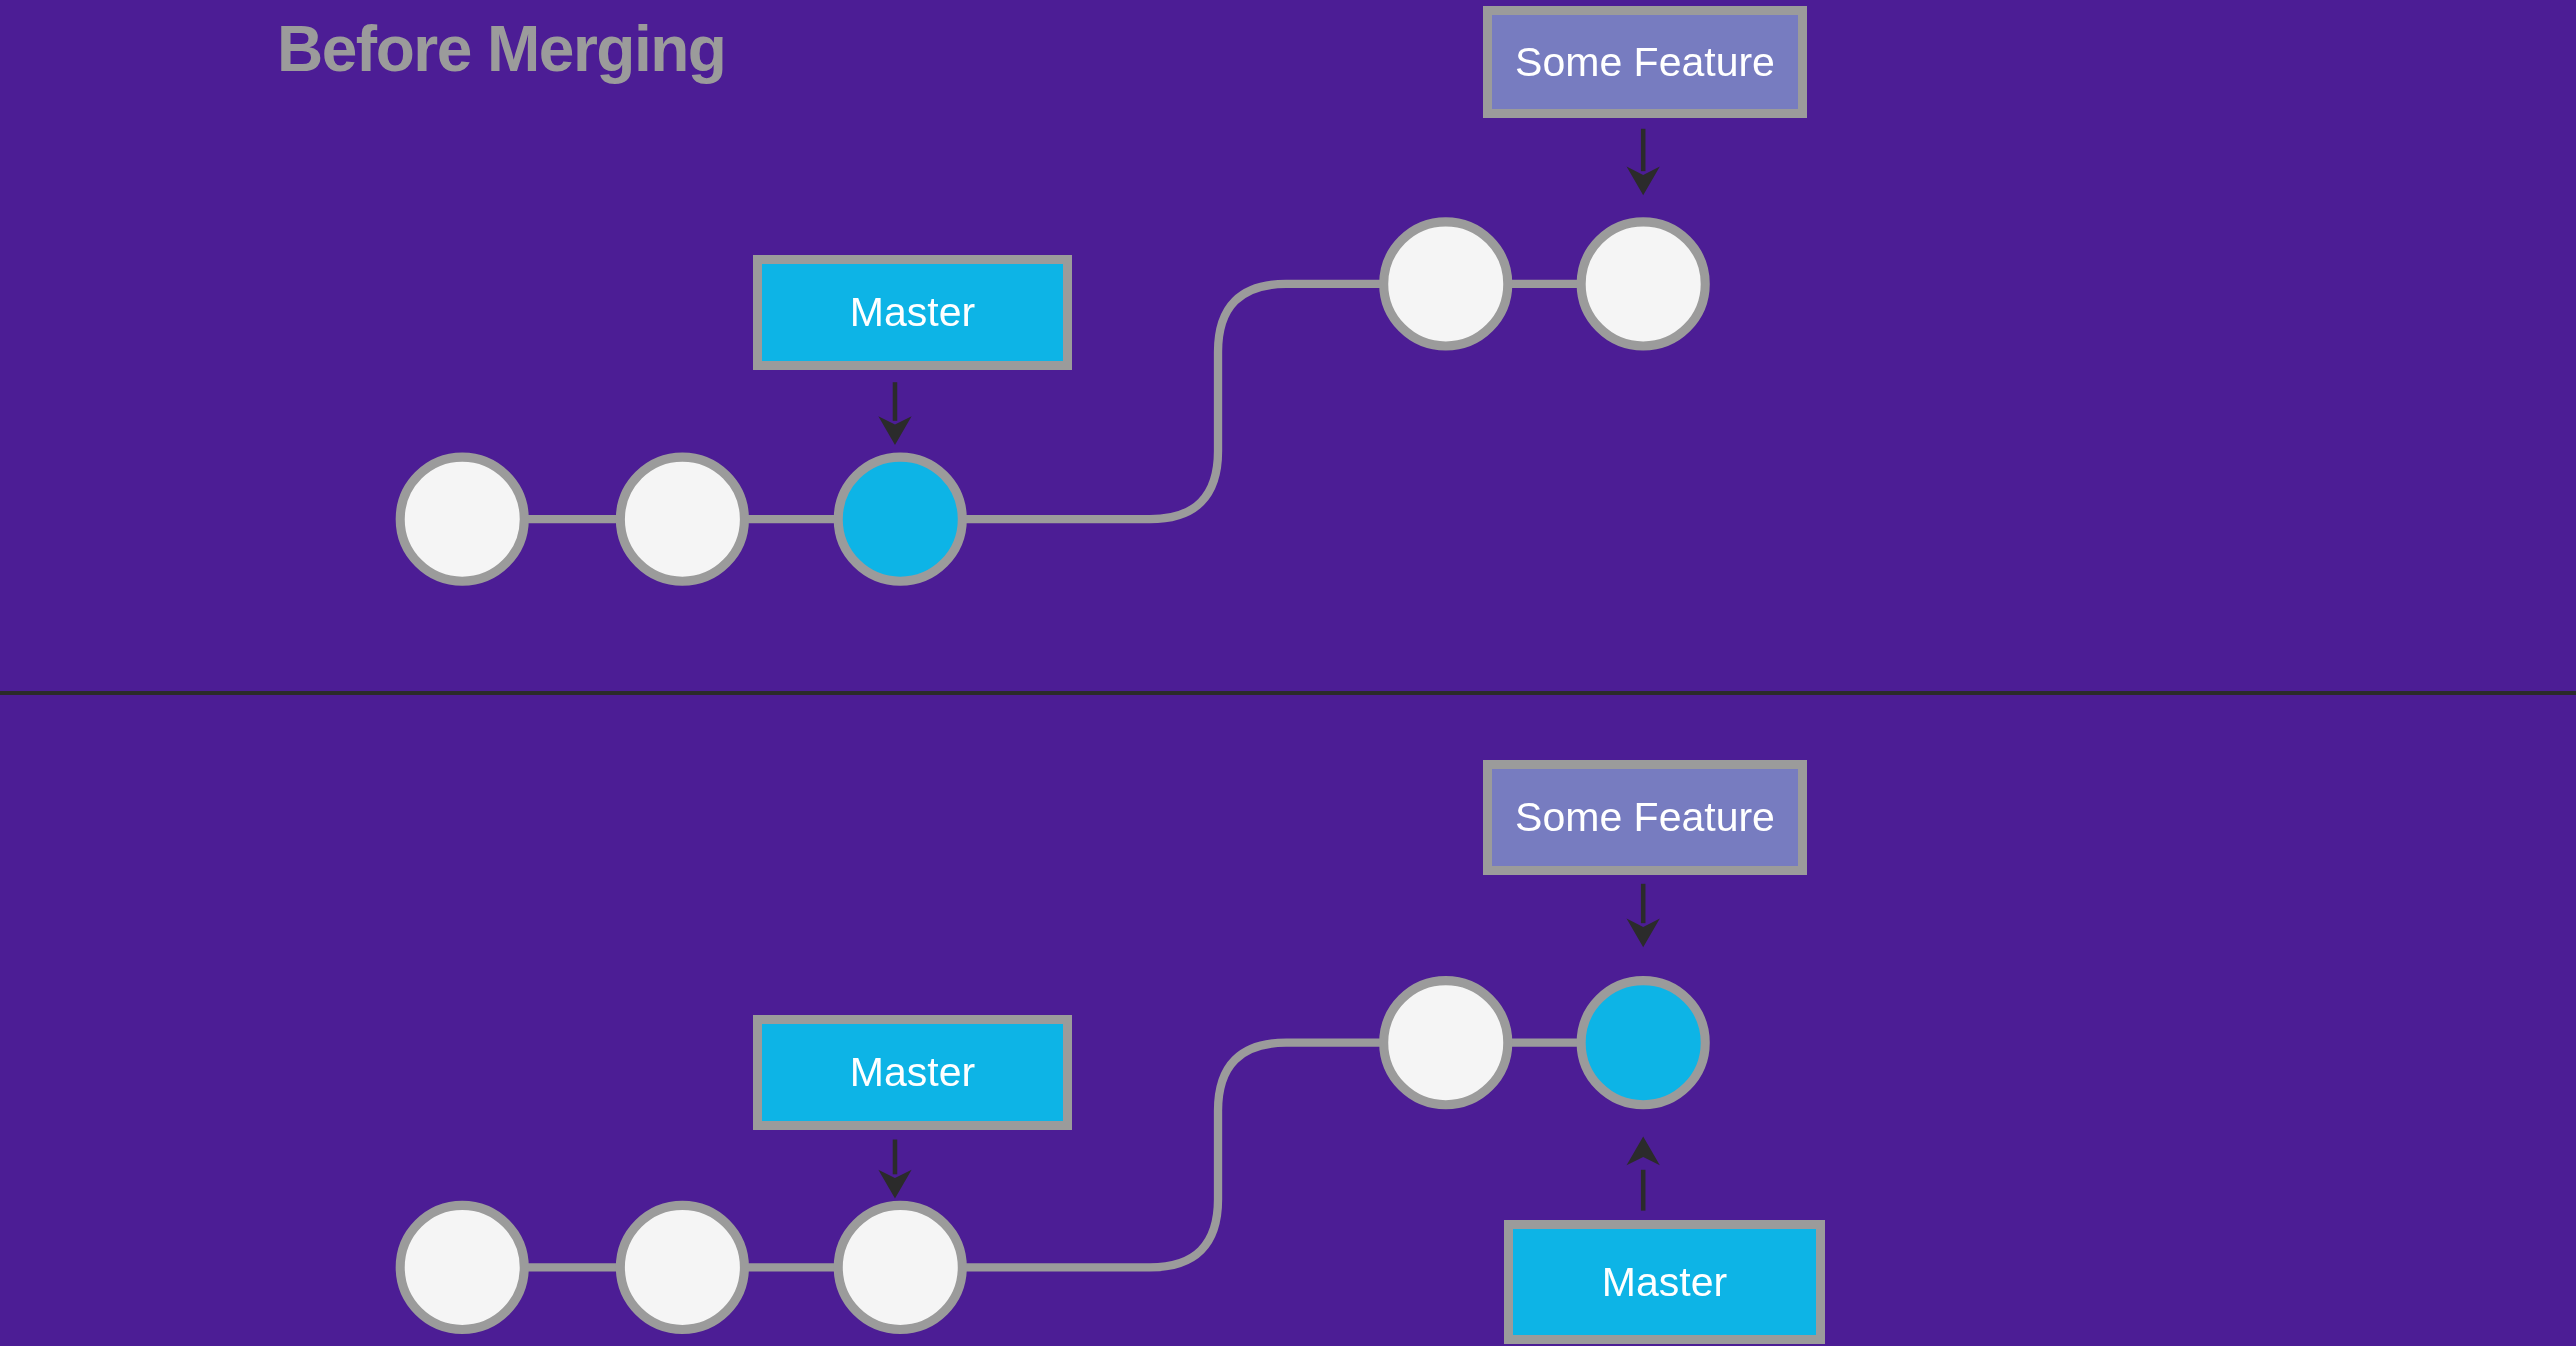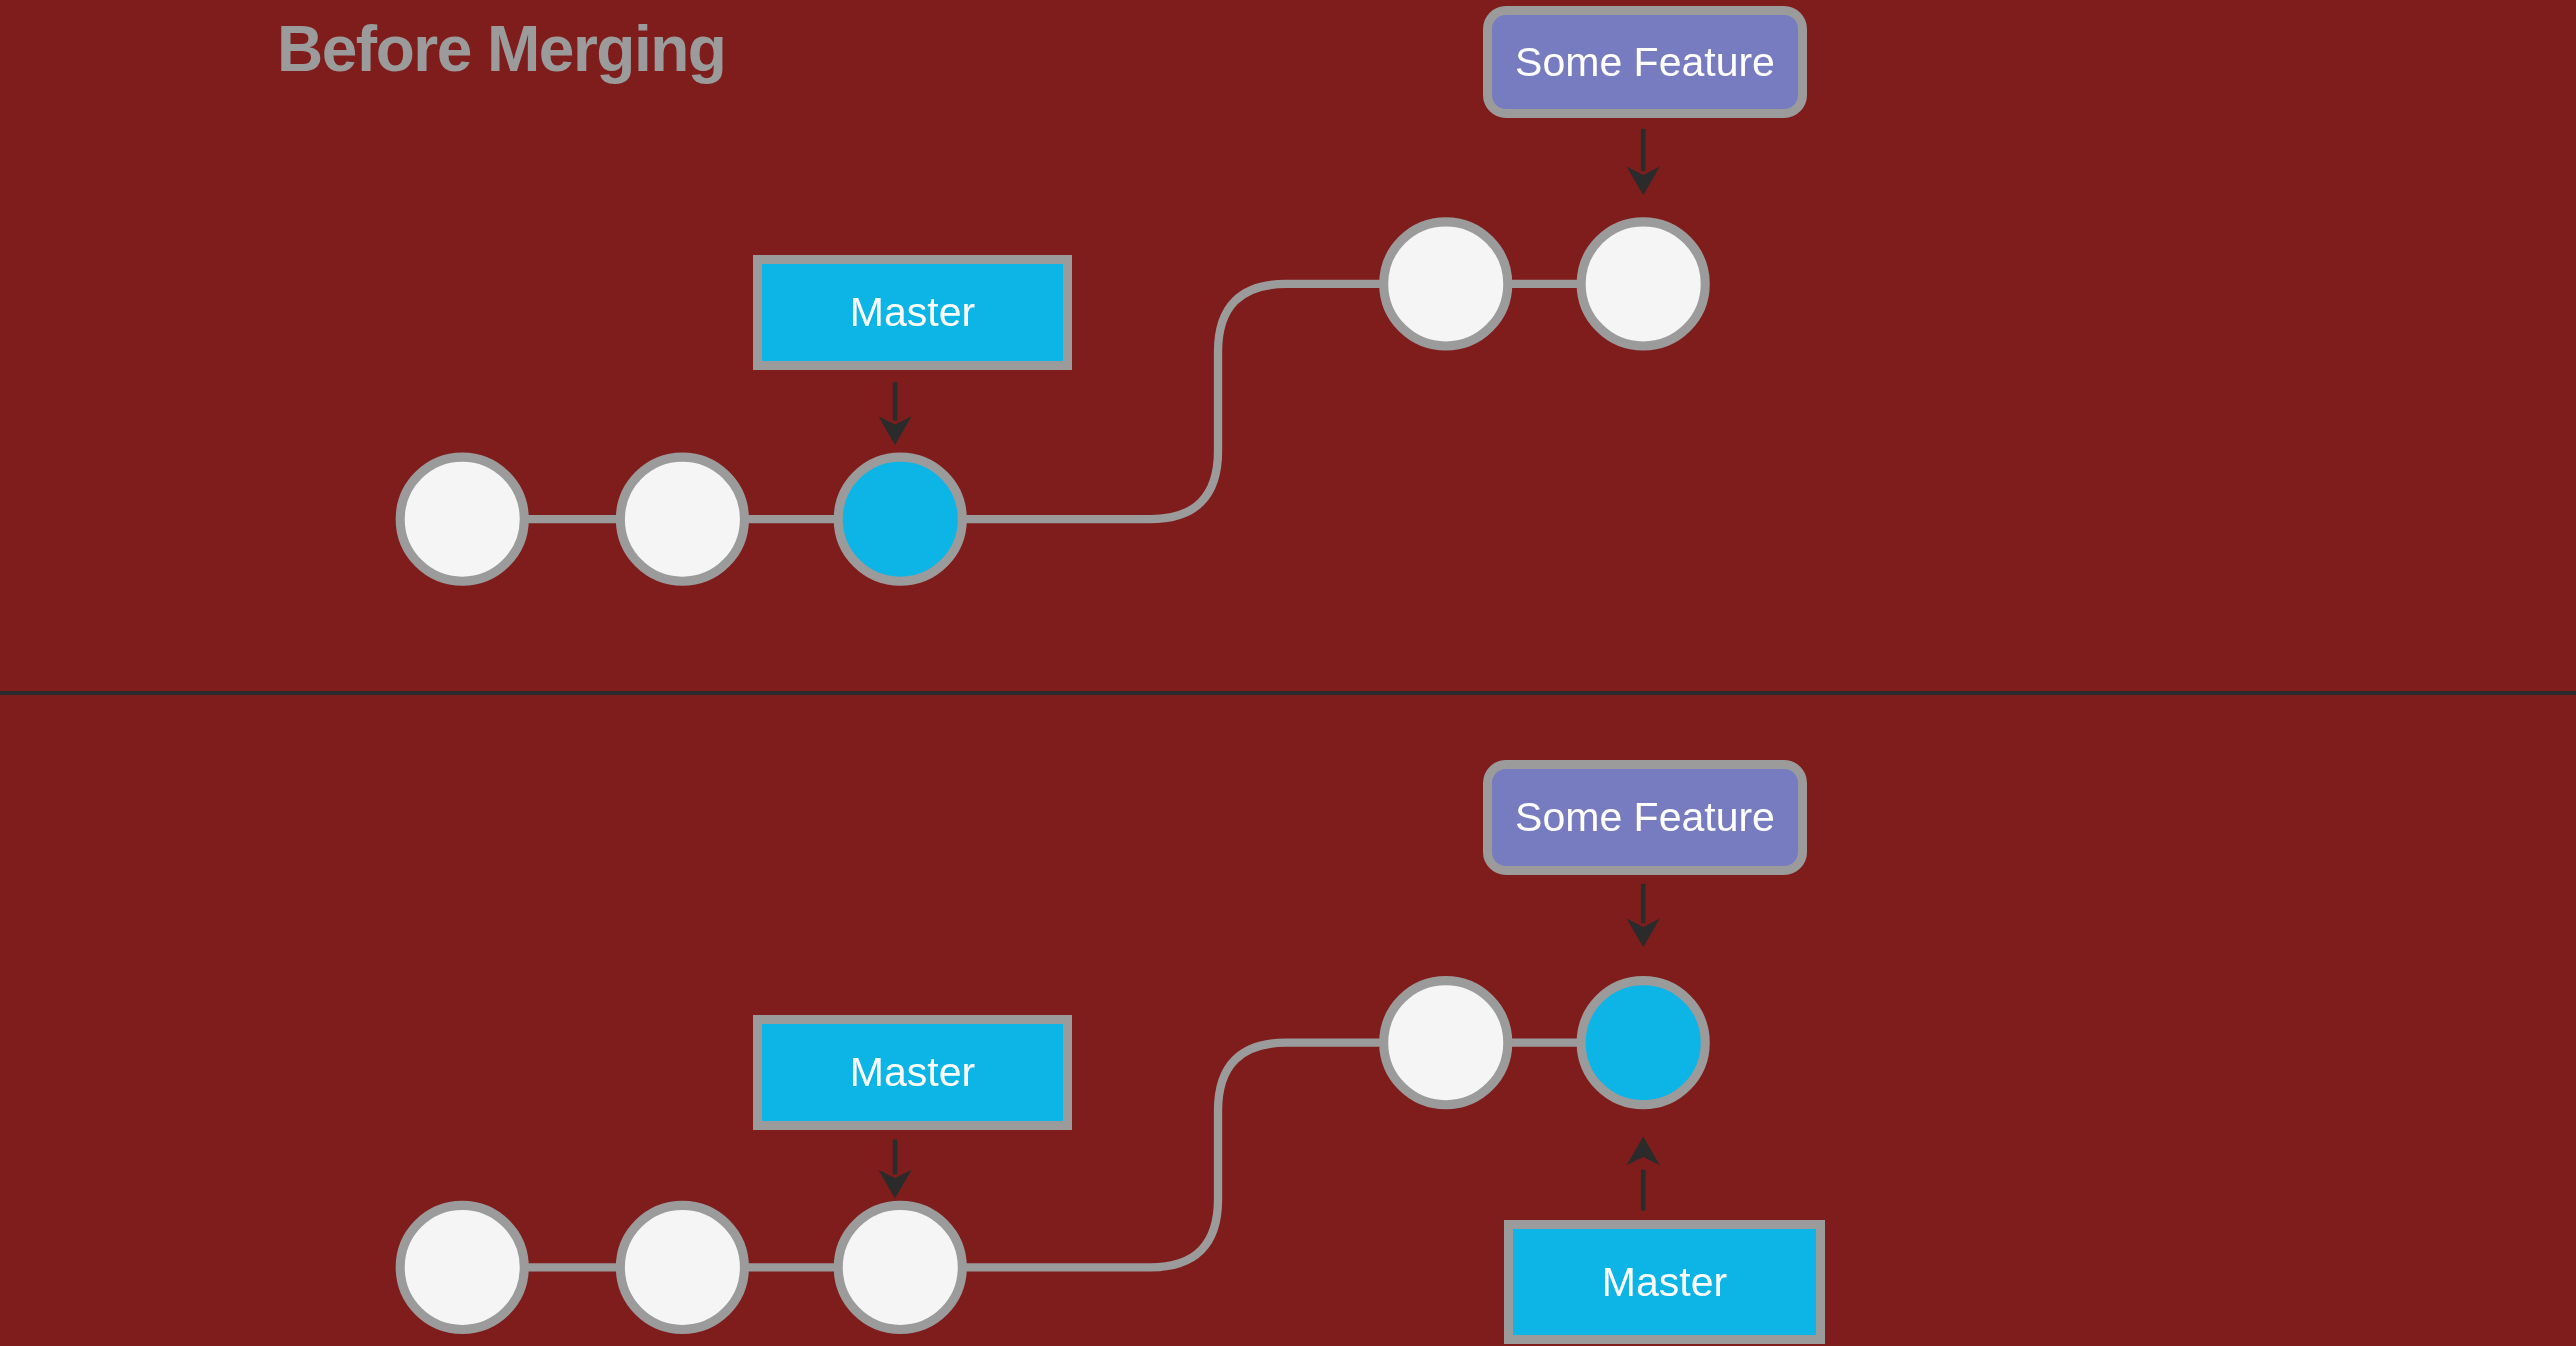--- a/index.html
+++ b/index.html
@@ -1,36 +1,36 @@
 <!DOCTYPE html>
 <html style="--c-cyan: #0db4e6; --c-purple: #777cc0; --c-gray: #9b9b9b; --c-node: #f5f5f5; --c-divider: #2b2b2b; --c-arrow: #2b2b2b; --c-title: #9b9b9b; --c-label_text: #ffffff;font-size:12px"><head>
 <meta charset="utf-8">
 <style>
   html,body{margin:0;padding:0;background:#ffffff;}
   .canvas{
-    position:relative;width:2576px;height:1347px;background:#7f1d1d;
+    position:relative;width:2576px;height:1347px;background:#4c1d95;
     font-family:"Liberation Sans", sans-serif;overflow:hidden;
   }
   svg.diagram{position:absolute;left:0;top:0;}
   .branch-line{stroke:var(--c-gray);stroke-width:11;fill:none;}
   .node{fill:var(--c-node);stroke:var(--c-gray);stroke-width:12;}
   .node-active{fill:var(--c-cyan);stroke:var(--c-gray);stroke-width:12;}
   .arrow-line{stroke:var(--c-arrow);stroke-width:6;}
   .arrow-head{fill:var(--c-arrow);stroke:none;}
   .section-title{
     position:absolute;font-weight:700;font-size:64px;line-height:1;
     letter-spacing:-1.5px;color:var(--c-title);white-space:nowrap;
   }
   .label-box{
     position:absolute;box-sizing:border-box;border:9px solid var(--c-gray);
     display:flex;align-items:center;justify-content:center;
     color:var(--c-label_text);font-size:41px;line-height:1;white-space:nowrap;
   }
   .box-cyan{background:var(--c-cyan);margin-left:18px;}
-  .box-purple{background:var(--c-purple);border-radius:23px;}
+  .box-purple{background:var(--c-purple);}
   #title-before{left:277px;top:16.6px;}
   #title-after{left:277px;top:781px;}
   #box-feature-top{left:1483px;top:6px;width:324px;height:112px;}
   #box-master-top{left:735px;top:255px;width:319px;height:115px;}
   #box-feature-bottom{left:1483px;top:760px;width:324px;height:115px;}
   #box-master-mid{left:735px;top:1015px;width:319px;height:115px;}
   #box-master-result{left:1486px;top:1220px;width:321px;height:124px;}
   .divider{position:absolute;left:0;top:691px;width:2576px;height:3.8px;background:var(--c-divider);}
 </style>
 </head>

